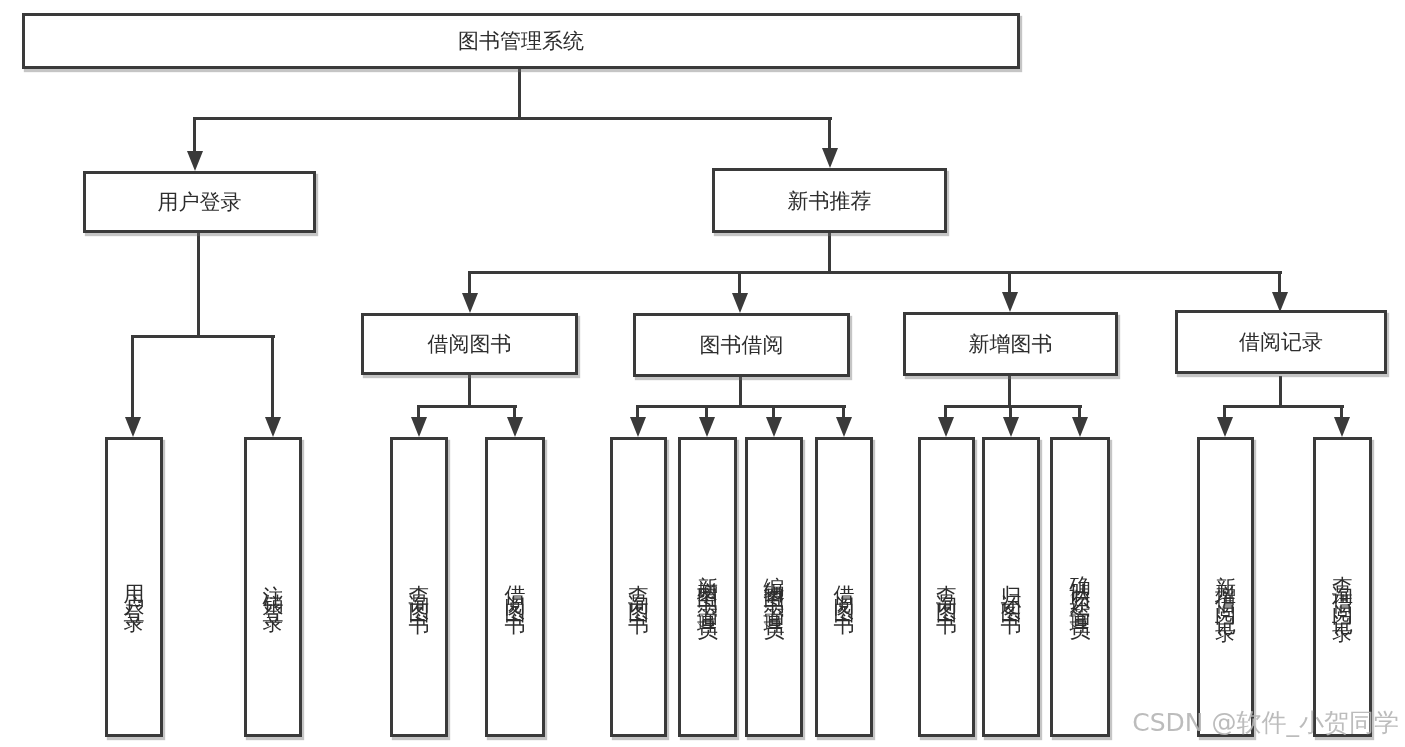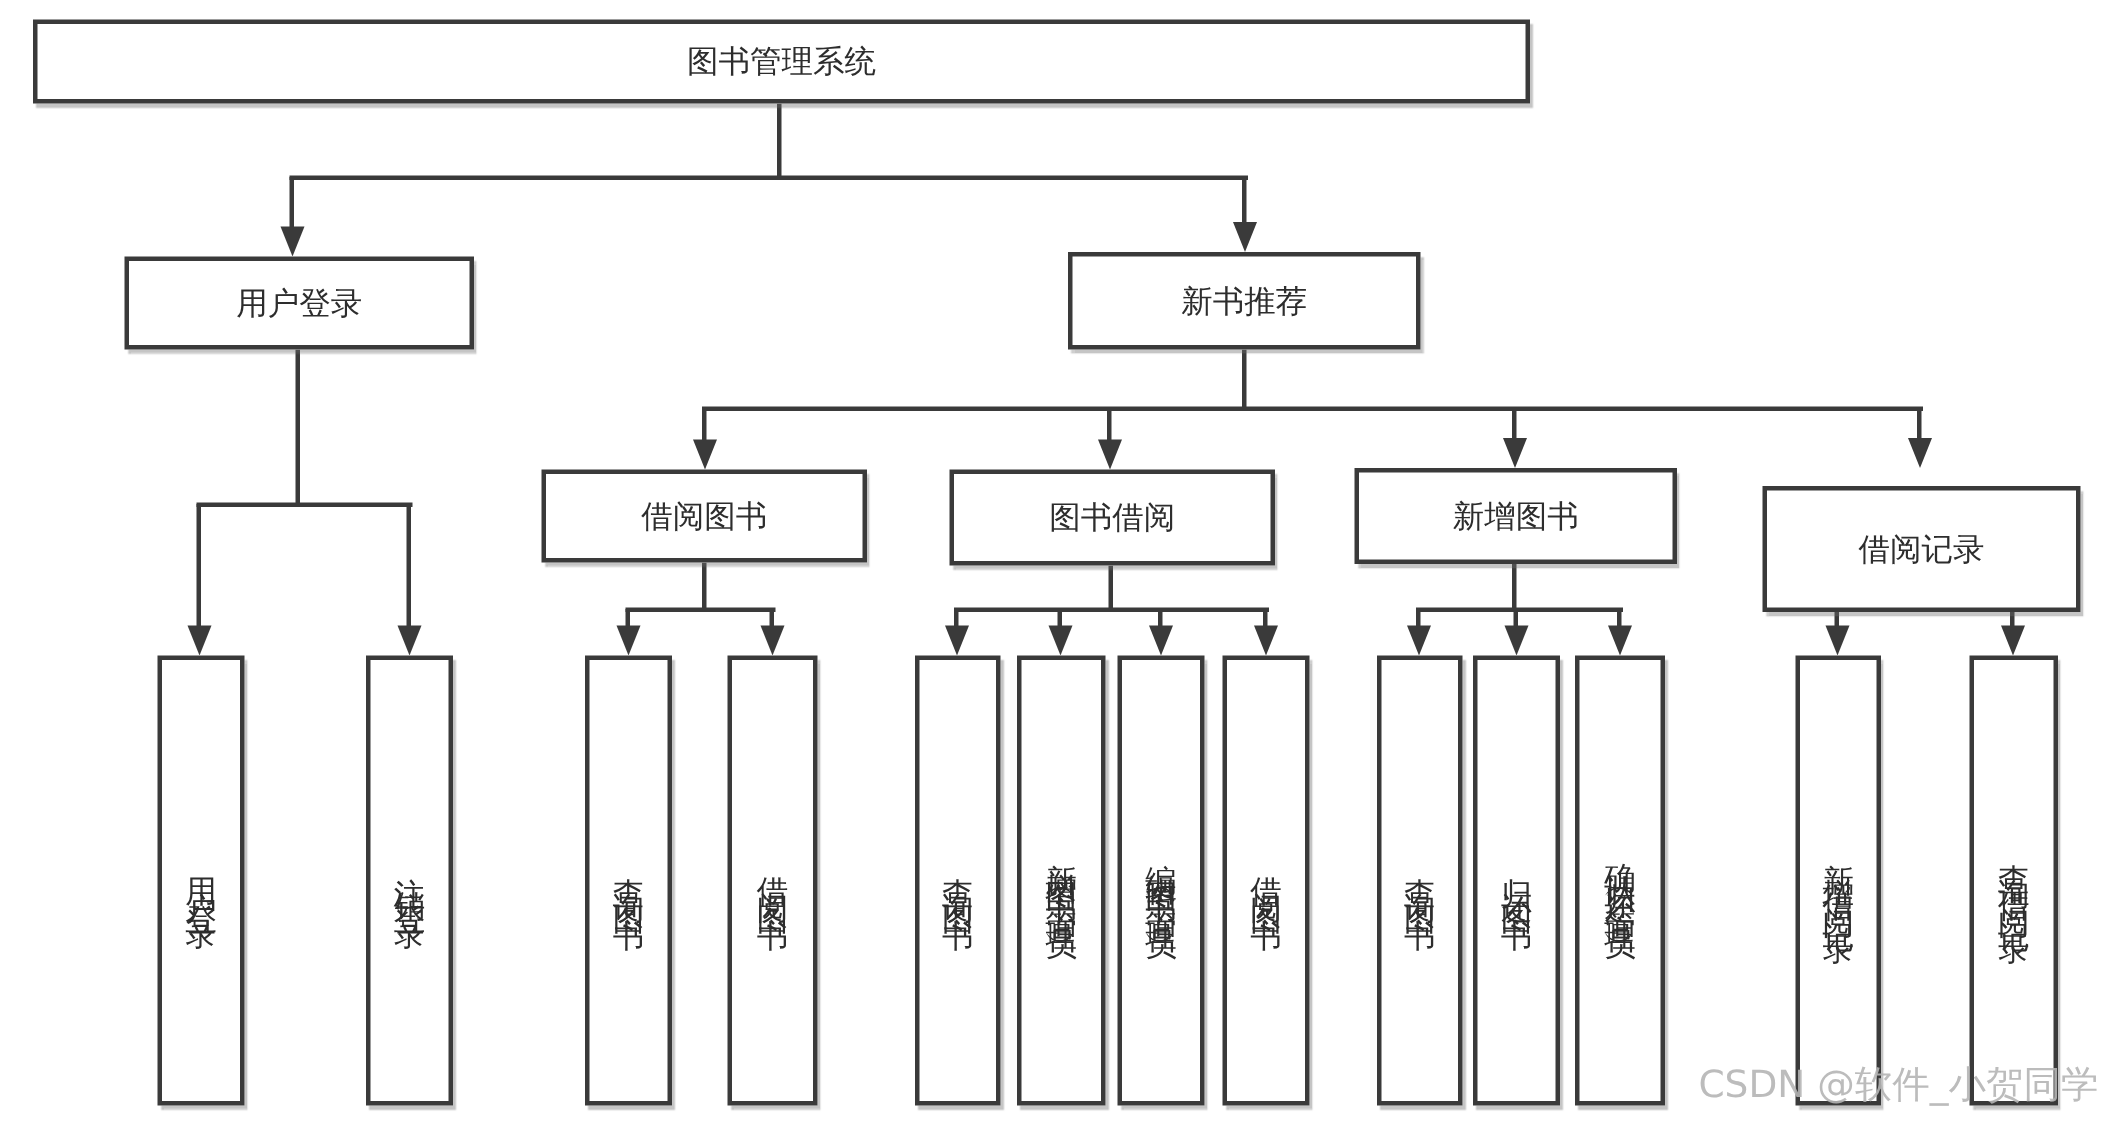--- a/index.html
+++ b/index.html
@@ -67,21 +67,21 @@
     </div>
     <div class="node" style="left: 361px; top: 313px; width: 217px; height: 62px;">
       <span class="lbl">借阅图书</span>
     </div>
     <div class="node" style="left: 633px; top: 313px; width: 217px; height: 64px;">
       <span class="lbl">图书借阅</span>
     </div>
     <div class="node" style="left: 903px; top: 312px; width: 215px; height: 64px;">
       <span class="lbl">新增图书</span>
     </div>
-    <div class="node" style="left: 1175px; top: 324px; width: 212px; height: 84px;">
+    <div class="node" style="left: 1175px; top: 310px; width: 212px; height: 64px;">
       <span class="lbl">借阅记录</span>
     </div>
     <div class="node v" style="left: 105px; top: 437px; width: 58px; height: 300px;">
       <span class="lbl">用户登录</span>
     </div>
     <div class="node v" style="left: 244px; top: 437px; width: 58px; height: 300px;">
       <span class="lbl">注销登录</span>
     </div>
     <div class="node v" style="left: 390px; top: 437px; width: 58px; height: 300px;">
       <span class="lbl">查询图书</span>

